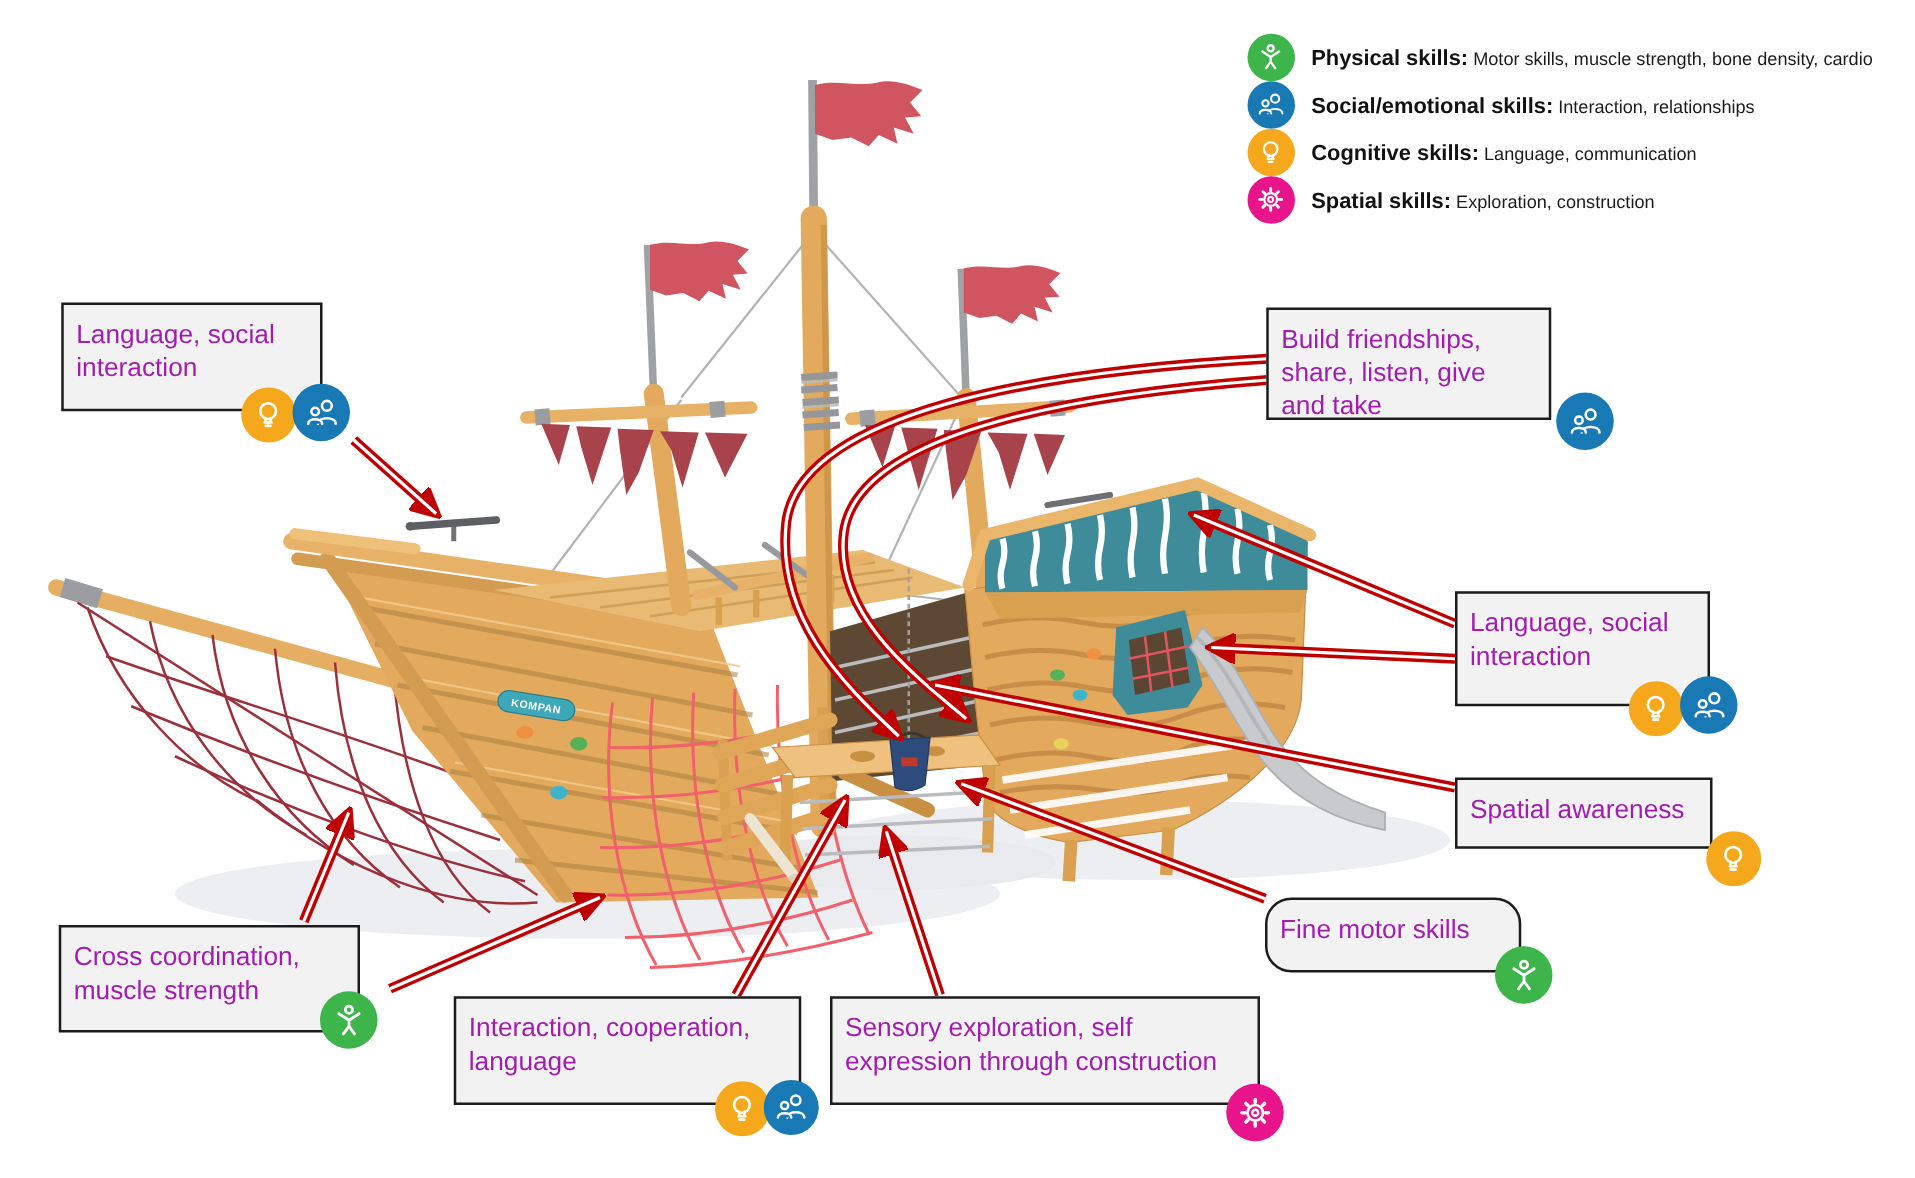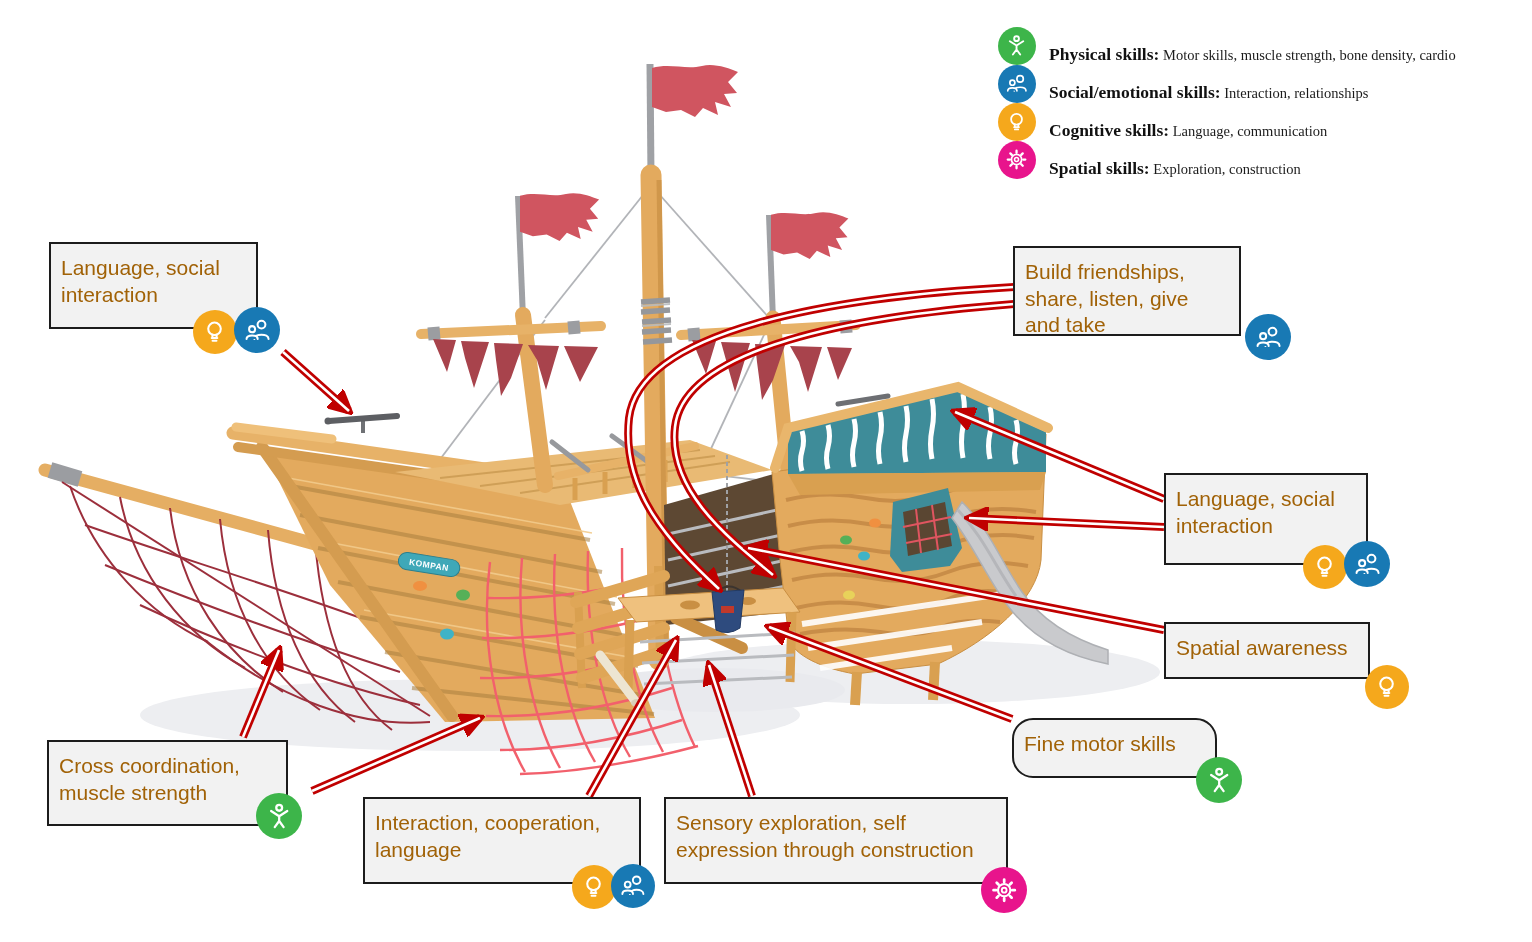--- a/index.html
+++ b/index.html
@@ -1,29 +1,29 @@
 <!DOCTYPE html>
 <html style="--arrow: #c00000; --box-bg: #f2f2f2; --box-border: #1c1c1c;"><head>
 <meta charset="utf-8">
 <style>
   html,body{margin:0;padding:0;background:#fff;}
   .canvas{position:relative;width:1532px;height:942px;background:#fff;overflow:hidden;
           font-family:"Liberation Sans",sans-serif;}
   .canvas svg.scene{position:absolute;left:0;top:0;}
   
   .callout{position:absolute;background:var(--box-bg,#f2f2f2);border:2px solid var(--box-border,#1c1c1c);
-           color:#a16207;font-size:21px;line-height:1.27;padding:11px 10px;box-sizing:border-box;z-index:5;}
+           color:#a21caf;font-size:21px;line-height:1.27;padding:11px 10px;box-sizing:border-box;z-index:5;}
   
   .skill-badge{position:absolute;border-radius:50%;display:flex;align-items:center;justify-content:center;
                z-index:6;box-shadow:0 0 0 0 transparent;}
   .skill-badge svg{width:66%;height:66%;display:block;}
   .sz44{width:44px;height:44px;} .sz46{width:46px;height:46px;} .sz38{width:38px;height:38px;position:static;flex:0 0 auto;}
   
   .legend{position:absolute;left:998px;top:27px;z-index:5;}
-  .legend-row{display:flex;align-items:flex-end;height:38px;font-family:Liberation Serif, serif;}
+  .legend-row{display:flex;align-items:center;height:38px;}
   .legend-text{margin-left:13px;font-size:14.5px;color:#1b1b1b;white-space:nowrap;}
   .legend-text b{font-size:17.5px;color:#111;}
   
   .arr{fill:none;stroke:var(--arrow,#c00000);stroke-width:8;marker-end:url(#ah);}
   .arrc{fill:none;stroke:#ffffff;stroke-width:2.6;}
   
   .net-dark{fill:none;stroke:#9c2f3c;stroke-width:2;}
   .net-pink{fill:none;stroke:#f2606c;stroke-width:2.4;}
   .rig{fill:none;stroke:#aaacb0;stroke-width:1.8;opacity:.9;}
 </style>

